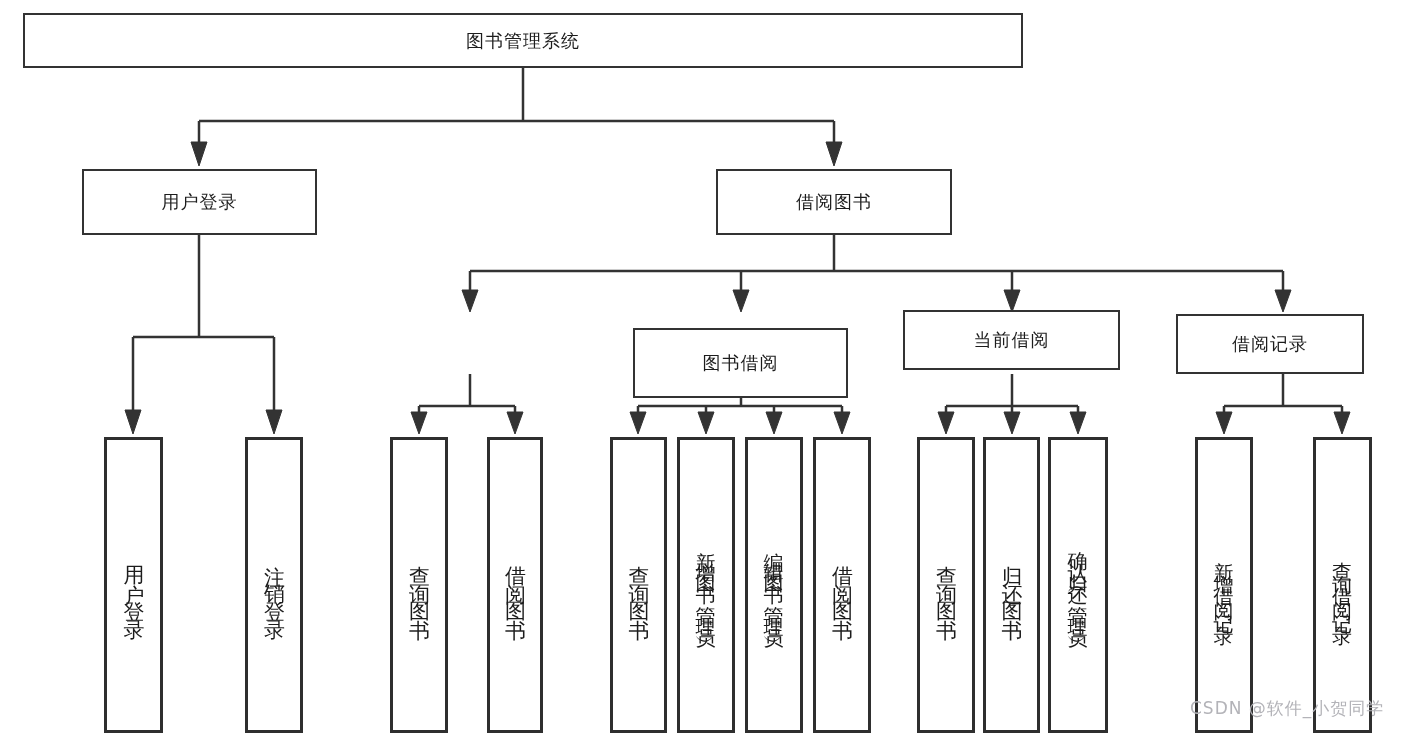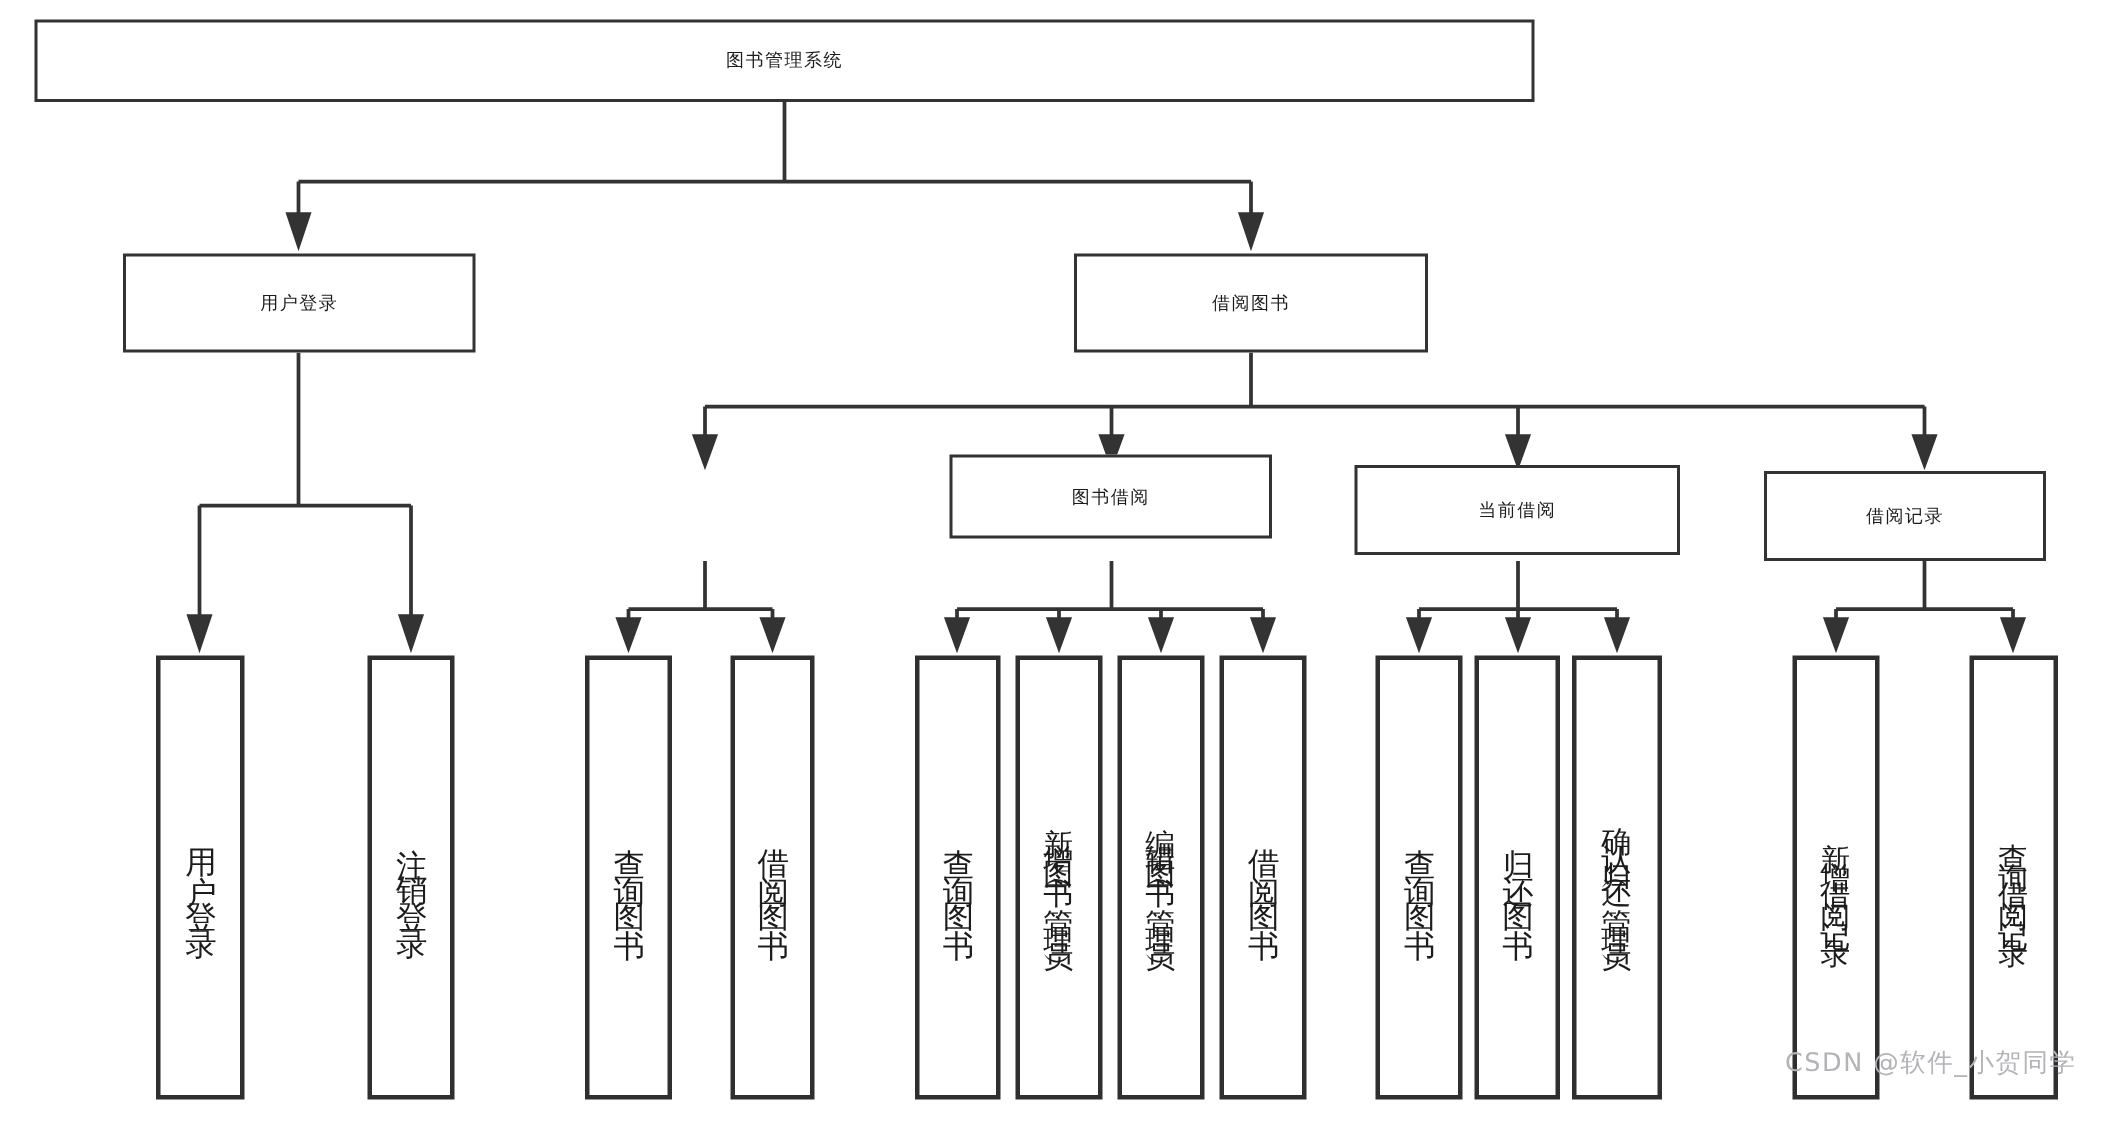--- a/index.html
+++ b/index.html
@@ -1,21 +1,21 @@
 <!DOCTYPE html>
 <html><head>
 <meta charset="utf-8">
 <style>
   html,body{margin:0;padding:0;background:#ffffff;}
   body{font-family:"DejaVu Sans","Liberation Sans",sans-serif;}
   .canvas{position:relative;width:1405px;height:747px;background:#ffffff;overflow:hidden;}
   .connectors{position:absolute;left:0;top:0;width:1405px;height:747px;}
   .box{position:absolute;background:#ffffff;border:2px solid #333333;display:flex;
        align-items:center;justify-content:center;color:#1c1c1c;box-sizing:border-box;}
-  .hbox{font-size:12px;letter-spacing:1px;}
+  .hbox{font-size:18px;letter-spacing:1px;}
   .leaf{border-width:3px;border-color:#2f2f2f;}
   .leaf span{writing-mode:vertical-rl;text-orientation:mixed;line-height:1;}
   .ls4{font-size:21px;letter-spacing:18px;}
   .ls6{font-size:20px;letter-spacing:13px;}
   .ls9{font-size:20px;letter-spacing:11px;}
   .watermark{position:absolute;left:1190px;top:697px;font-size:17px;color:#b3b3b8;
              letter-spacing:1px;white-space:nowrap;}
   svg line{stroke:#333333;stroke-width:2.5;}
   svg polygon{fill:#333333;stroke:#333333;}
 </style>
@@ -90,21 +90,21 @@
     <span>图书管理系统</span>
   </div>
 
   <div class="box hbox" style="left:82px;top:169px;width:235px;height:66px">
     <span>用户登录</span>
   </div>
   <div class="box hbox" style="left:716px;top:169px;width:236px;height:66px">
     <span>借阅图书</span>
   </div>
 
-  <div class="box hbox" style="left:633px;top:303px;width:215px;height:56px">
+  <div class="box hbox" style="left:633px;top:328px;width:215px;height:70px">
     <span>图书借阅</span>
   </div>
   <div class="box hbox" style="left:903px;top:310px;width:217px;height:60px">
     <span>当前借阅</span>
   </div>
   <div class="box hbox" style="left:1176px;top:314px;width:188px;height:60px">
     <span>借阅记录</span>
   </div>
 
   <div class="box leaf" style="left:104px;top:437px;width:59px;height:296px">

